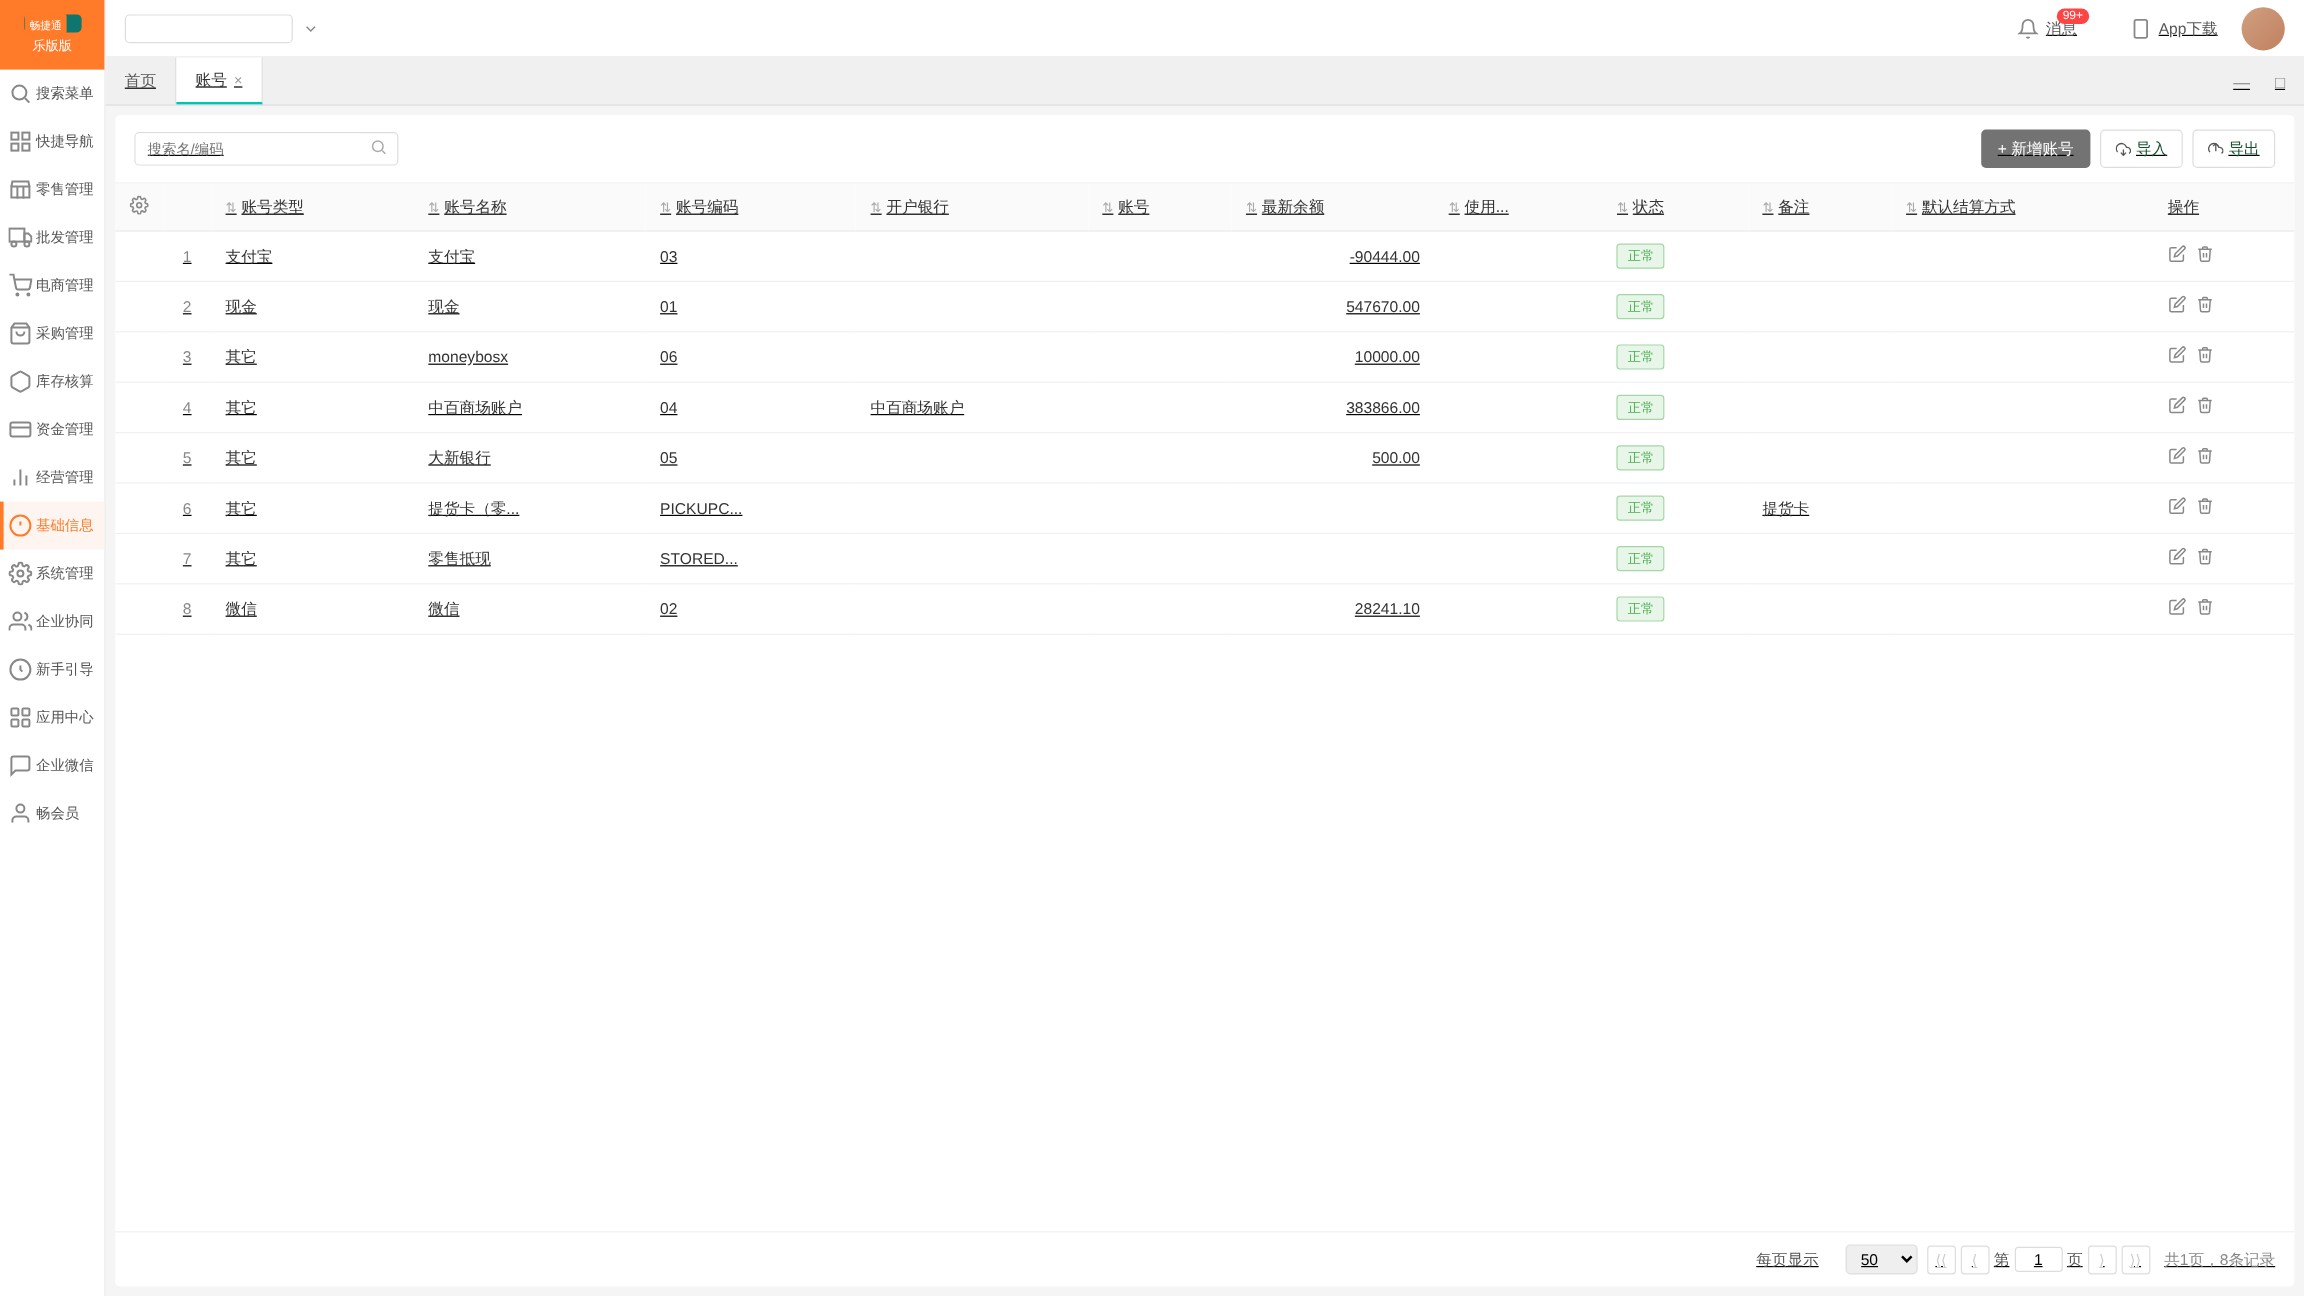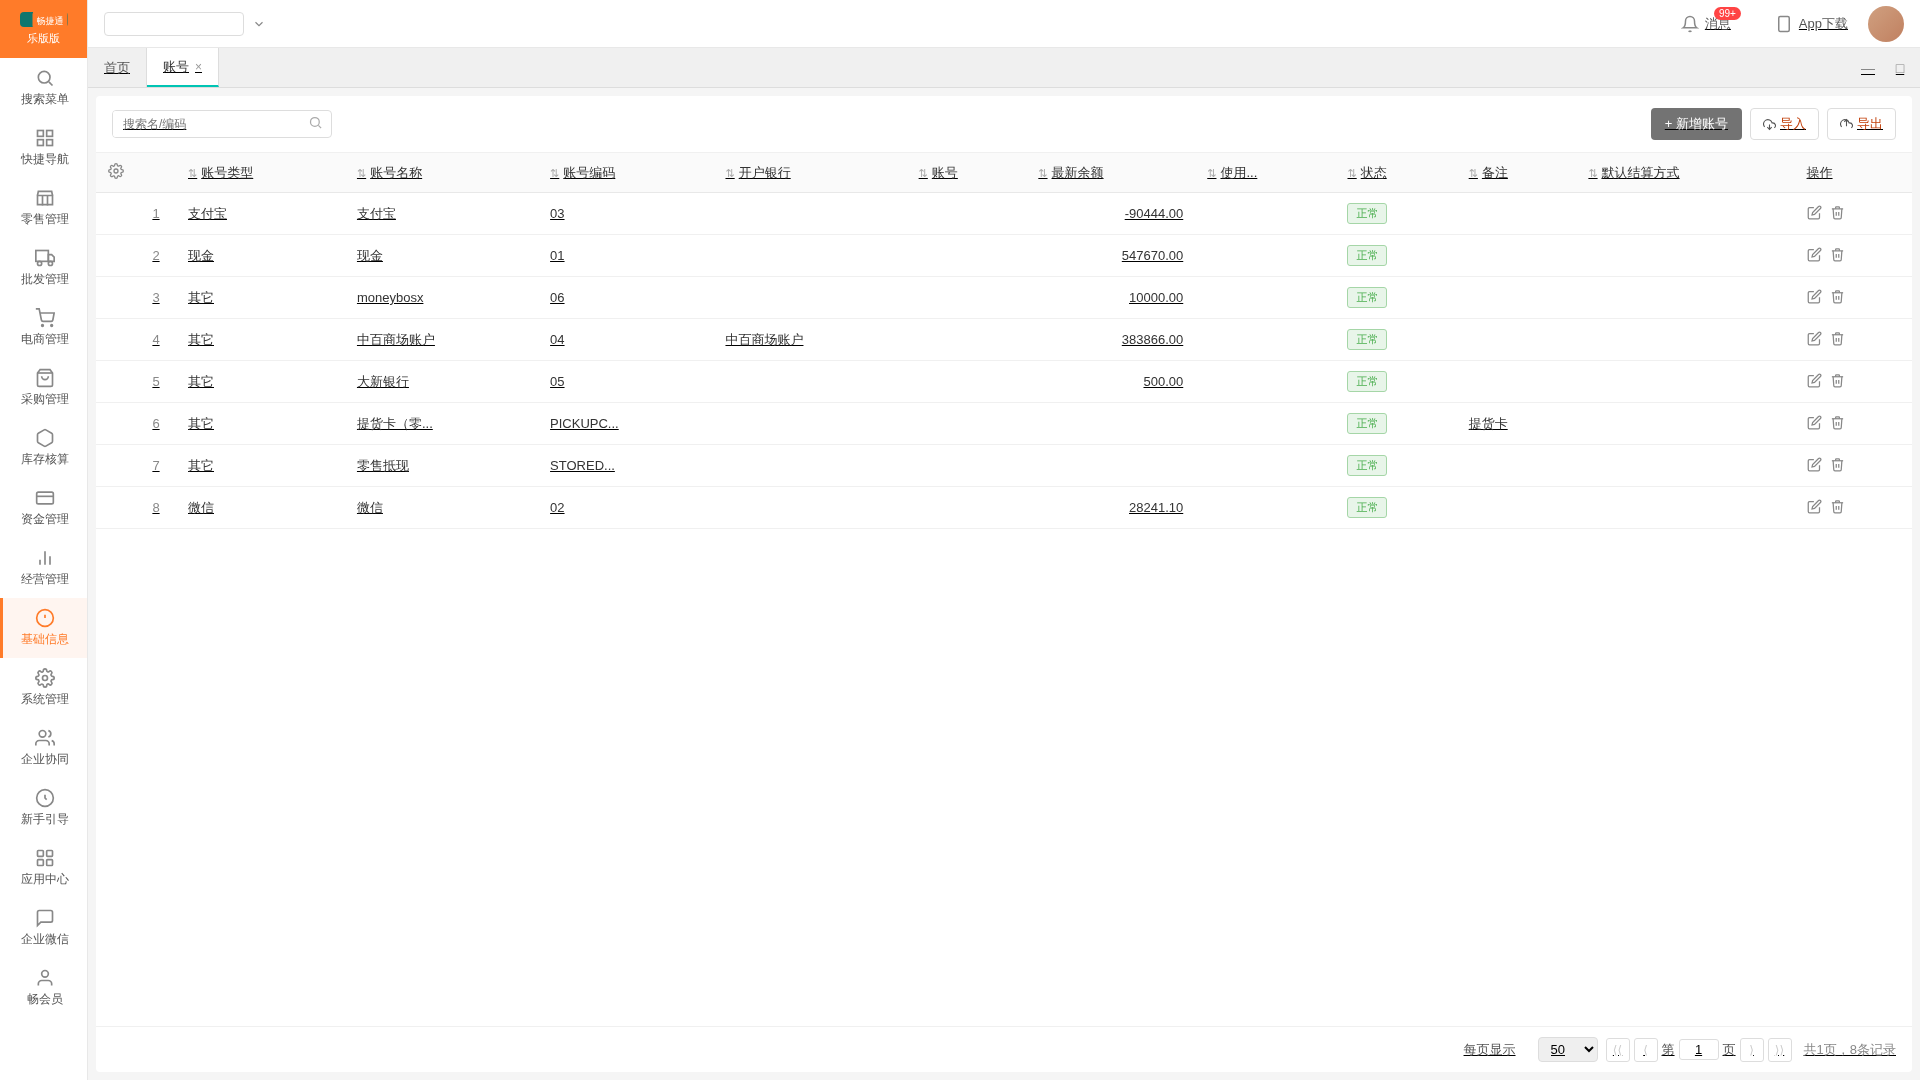--- a/index.html
+++ b/index.html
@@ -26,33 +26,33 @@
       color: #fff;
       font-size: 11px;
     }
     .logo-icon {
       width: 48px;
       height: 15px;
       background: #0f766e;
       border-radius: 4px;
       display: flex;
       align-items: center;
-      justify-content: flex-end;
+      justify-content: flex-start;
       margin-bottom: 4px;
     }
     .logo-icon svg { width: 36px; height: 20px; }
     .sidebar-nav {
       width: 100%;
       display: flex;
       flex-direction: column;
       flex: 1;
     }
     .sidebar-item {
       display: flex;
-      flex-direction: column;
+      flex-direction: row;
       align-items: center;
       padding: 10px 4px;
       cursor: pointer;
       color: #555;
       font-size: 12px;
       gap: 3px;
       border-left: 3px solid transparent;
     }
     .sidebar-item.active { background: #fff5f0; color: #ff7b29; border-left-color: #ff7b29; }
     .sidebar-item svg { width: 20px; height: 20px; }
@@ -232,21 +232,21 @@
       color: #fff;
       border: none;
       border-radius: 4px;
       padding: 7px 14px;
       font-size: 13px;
       cursor: pointer;
       white-space: nowrap;
     }
     .btn-default {
       background: #fff;
-      color: #c2410c;
+      color: #14532d;
       border: 1px solid #ddd;
       border-radius: 4px;
       padding: 6px 12px;
       font-size: 13px;
       cursor: pointer;
       display: flex;
       align-items: center;
       gap: 4px;
     }
 

